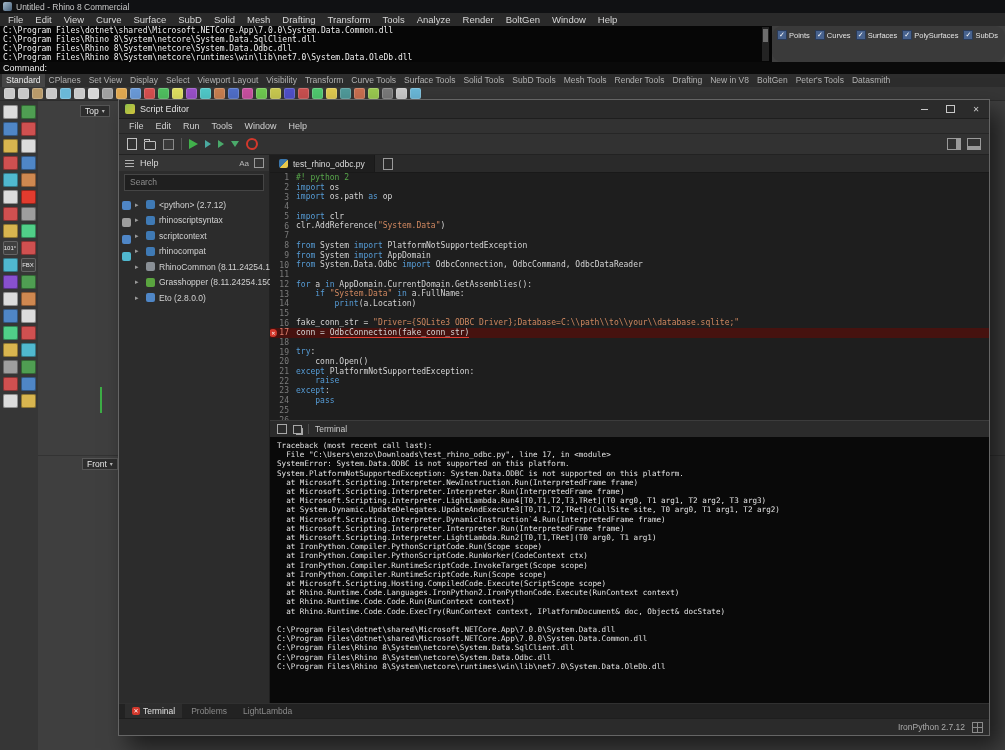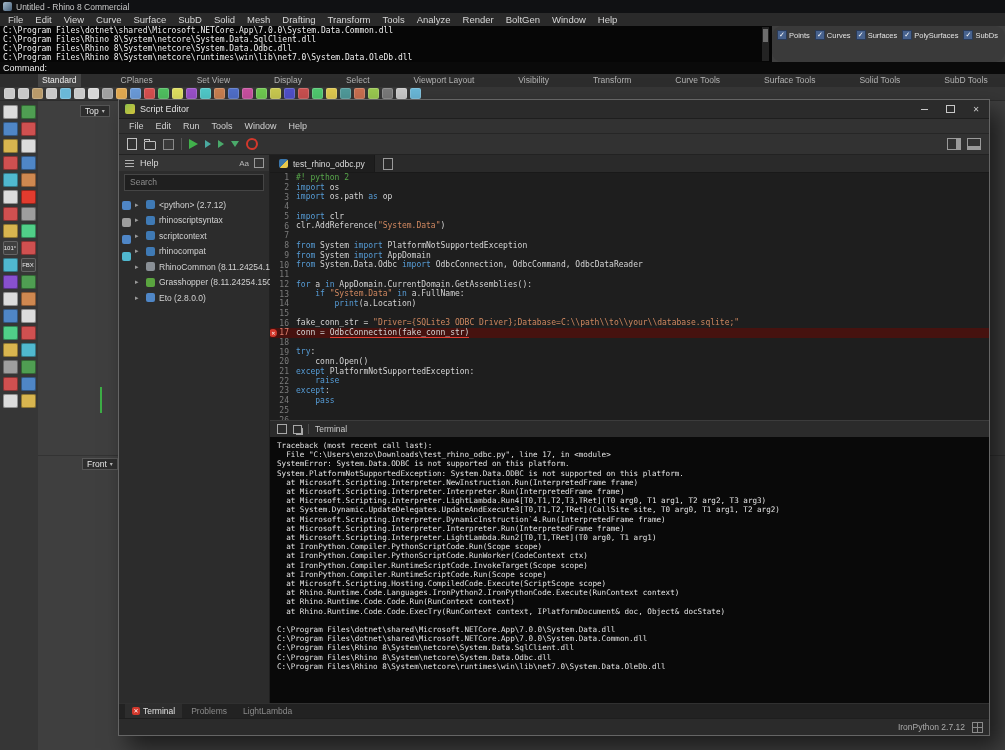--- a/index.html
+++ b/index.html
@@ -14,21 +14,21 @@
   #cmdarea{position:absolute;left:0;top:26px;width:772px;height:36px;background:#060606;padding-left:3px;box-sizing:border-box;overflow:hidden;}
   .cmdline{font:8px "DejaVu Sans Mono",monospace;line-height:9px;color:#efefef;white-space:pre;}
   #cmdscroll{position:absolute;left:762px;top:27px;width:7px;height:34px;background:#232323;}
   #cmdscroll .thumb{margin:2px 1px;height:13px;background:#6d6d6d;}
   #filterpanel{position:absolute;left:772px;top:26px;width:233px;height:36px;background:#3a3a3a;display:flex;align-items:flex-start;gap:5px;padding:4px 0 0 5px;box-sizing:border-box;border-radius:10px;}
   .filter{display:flex;align-items:center;gap:2px;}
   .checkbox{width:8px;height:8px;background:#47628e;border:1px solid #2a3a55;color:#fff;font-size:7px;line-height:8px;text-align:center;flex:none;}
   .filterlabel{font-size:7.5px;color:#e2e2e2;white-space:nowrap;}
   #cmdprompt{position:absolute;left:0;top:62px;width:100%;height:12px;background:#0a0a0a;color:#ececec;font-size:9px;line-height:12px;padding-left:3px;box-sizing:border-box;}
   #tabsrow{position:absolute;left:0;top:74px;width:100%;height:13px;background:#2d2d2d;display:flex;align-items:stretch;padding-left:2px;box-sizing:border-box;font-size:8.5px;color:#b2b2b2;overflow:hidden;}
-  .ttab{padding:0 4px;line-height:13px;white-space:nowrap;margin-left:36px;}
+  .ttab{padding:0 4px;line-height:13px;white-space:nowrap;}
   .ttab.active{background:#454545;color:#ececec;}
   #iconbar{position:absolute;left:0;top:87px;width:100%;height:14px;background:#363636;display:flex;align-items:center;gap:3px;padding-left:4px;box-sizing:border-box;border-bottom:1px solid #2c2c2c;}
   .tbicon{width:11px;height:11px;border-radius:2px;box-shadow:inset 0 0 0 1px rgba(255,255,255,.18);flex:none;}
   #sidebar{position:absolute;left:0;top:101px;width:38px;bottom:0;background:#363636;display:grid;grid-template-columns:15px 15px;gap:3px;justify-content:center;align-content:start;padding-top:4px;box-sizing:border-box;}
   .sbicon{width:15px;height:14px;border-radius:2px;box-shadow:inset 0 0 0 1px rgba(0,0,0,.35);}
   .sbicon.txt{background:#3f3f3f;color:#e8e8e8;font-size:6px;line-height:14px;text-align:center;box-shadow:inset 0 0 0 1px rgba(255,255,255,.2);}
   #viewport{position:absolute;left:38px;top:101px;right:0;bottom:0;background:#3f3f3f;}
   .vpdivider{position:absolute;left:0;right:0;top:354px;height:1px;background:#333;}
   .vplabel{position:absolute;display:flex;align-items:center;gap:3px;font-size:8.5px;color:#e8e8e8;background:rgba(0,0,0,.28);border:1px solid #565656;padding:0 4px;line-height:10px;}
   .vplabel .caret{font-size:6px;color:#bbb;}
@@ -187,21 +187,21 @@
       <div class="ttab">Curve Tools</div>
       <div class="ttab">Surface Tools</div>
       <div class="ttab">Solid Tools</div>
       <div class="ttab">SubD Tools</div>
       <div class="ttab">Mesh Tools</div>
       <div class="ttab">Render Tools</div>
       <div class="ttab">Drafting</div>
       <div class="ttab">New in V8</div>
       <div class="ttab">BoltGen</div>
       <div class="ttab">Peter's Tools</div>
-      <div class="ttab">Traceback</div>
+      <div class="ttab">Datasmith</div>
     </div>
   <div id="iconbar">
       <div class="tbicon" style="background: rgb(201, 201, 201);"></div>
       <div class="tbicon" style="background: rgb(201, 201, 201);"></div>
       <div class="tbicon" style="background: rgb(184, 154, 106);"></div>
       <div class="tbicon" style="background: rgb(201, 201, 201);"></div>
       <div class="tbicon" style="background: rgb(106, 184, 216);"></div>
       <div class="tbicon" style="background: rgb(201, 201, 201);"></div>
       <div class="tbicon" style="background: rgb(216, 216, 216);"></div>
       <div class="tbicon" style="background: rgb(160, 160, 160);"></div>

